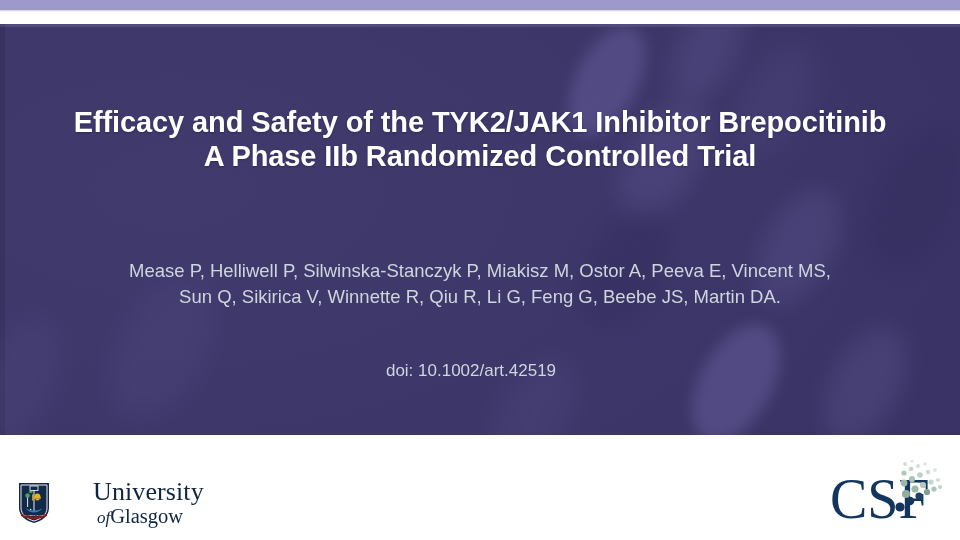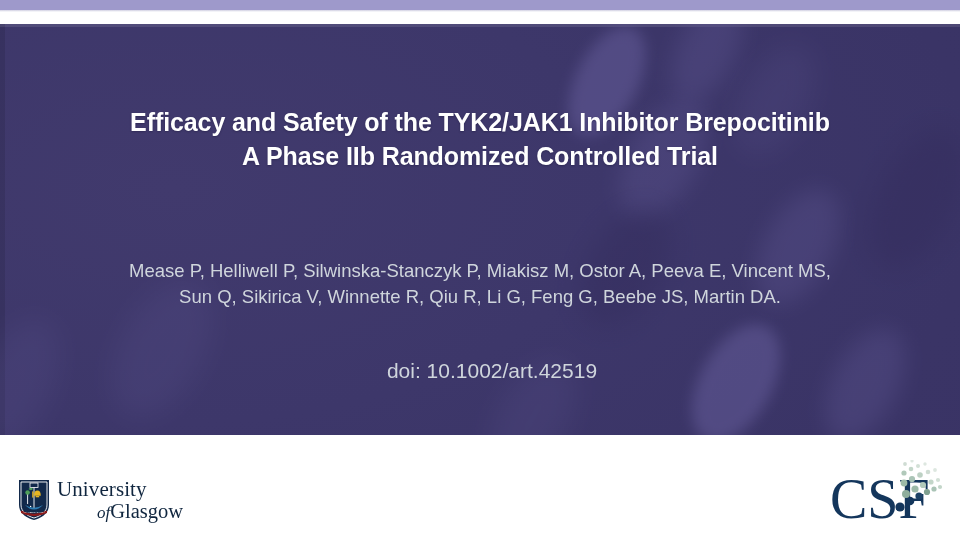--- a/index.html
+++ b/index.html
@@ -89,21 +89,21 @@
     width: 960px;
     height: 100%;
     text-align: center;
   }
   .title {
     position: absolute;
     left: 50px;
     top: 81px;
     width: 860px;
     color: #ffffff;
-    font-size: 25px;
+    font-size: 29px;
     font-weight: bold;
     line-height: 34px;
     letter-spacing: -0.1px;
     text-shadow: 0 1px 2px rgba(20,16,50,0.35);
   }
   .authors {
     position: absolute;
     left: 50px;
     top: 234px;
     width: 860px;
@@ -115,25 +115,25 @@
     position: absolute;
     left: 50px;
     top: 299px;
     width: 860px;
     color: #cfd5dc;
     font-size: 17.5px;
     line-height: 25px;
   }
   .doi {
     position: absolute;
-    left: 62px;
+    left: 41px;
     top: 334px;
     width: 860px;
     color: #cfd5dc;
-    font-size: 21px;
+    font-size: 17px;
     line-height: 25px;
   }
 
   
   .logo-glasgow {
     position: absolute;
     left: 18px;
     top: 479px;
     display: flex;
     align-items: center;
@@ -142,22 +142,23 @@
   .crest {
     display: block;
   }
   .glasgow-word {
     font-family: "Liberation Serif", serif;
     color: #10263f;
     line-height: 1;
   }
   .glasgow-word .l1 {
     display: block;
-    font-size: 21px;
+    font-size: 26px;
     letter-spacing: 0.1px;
+    margin-left: 36px;
   }
   .glasgow-word .l2 {
     display: block;
     font-size: 20.5px;
     margin-top: 1px;
     margin-left: 40px;
   }
   .glasgow-word .l2 .of {
     font-style: italic;
     font-size: 17px;

